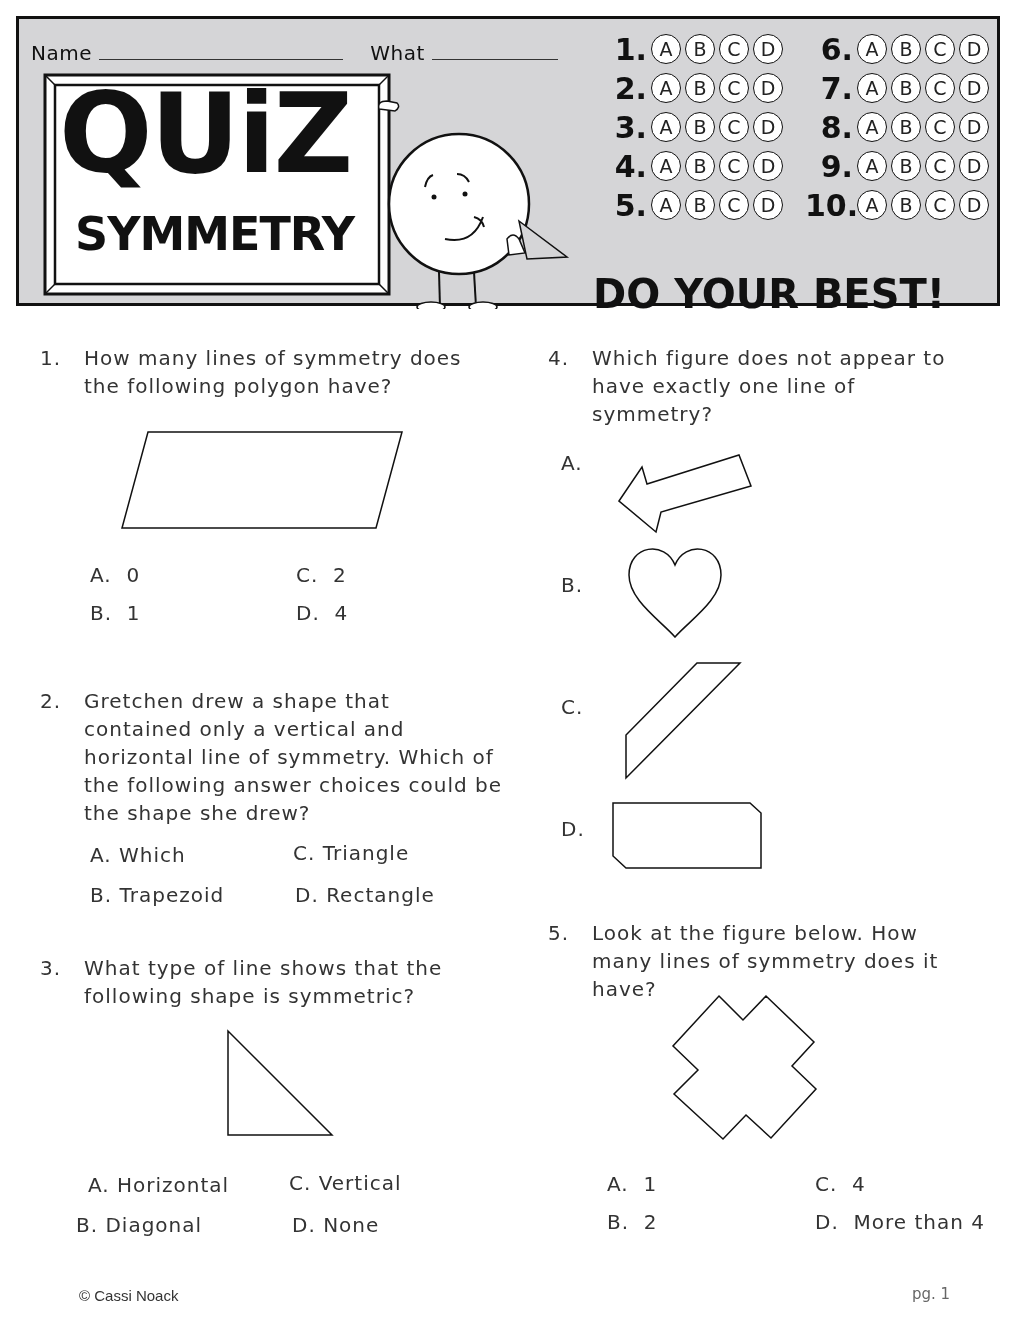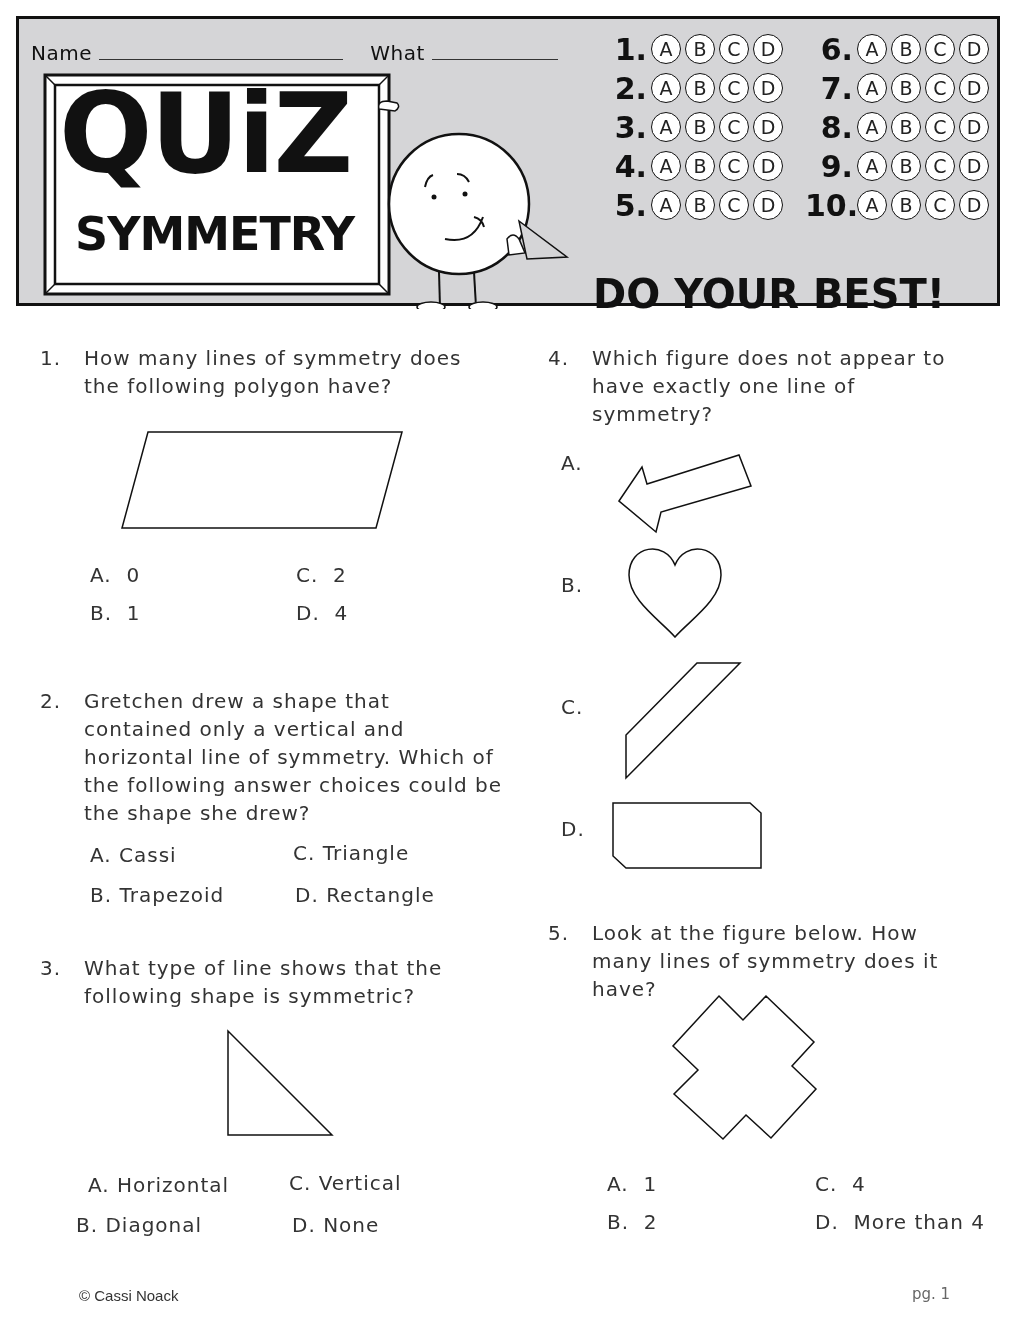--- a/index.html
+++ b/index.html
@@ -152,21 +152,21 @@
 <span class="opt" style="left:296px;top:601px"><span>D.</span>  <span>4</span></span>
 
 <div class="q" style="left:40px;top:687px">
   <span class="qnum">2.</span>
   <span class="qtext" style="width:460px">Gretchen drew a shape that
 contained only a vertical and
 horizontal line of symmetry. Which of
 the following answer choices could be
 the shape she drew?</span>
 </div>
-<span class="opt" style="left:90px;top:843px"><span>A.</span> <span>Cassi</span></span>
+<span class="opt" style="left:90px;top:843px"><span>A.</span> <span>Which</span></span>
 <span class="opt" style="left:90px;top:883px"><span>B.</span> <span>Trapezoid</span></span>
 <span class="opt" style="left:293px;top:841px"><span>C.</span> <span>Triangle</span></span>
 <span class="opt" style="left:295px;top:883px"><span>D.</span> <span>Rectangle</span></span>
 
 <div class="q" style="left:40px;top:954px">
   <span class="qnum">3.</span>
   <span class="qtext" style="width:440px">What type of line shows that the
 following shape is symmetric?</span>
 </div>
 <svg class="shape" style="left:225px;top:1028px" width="112" height="110">

